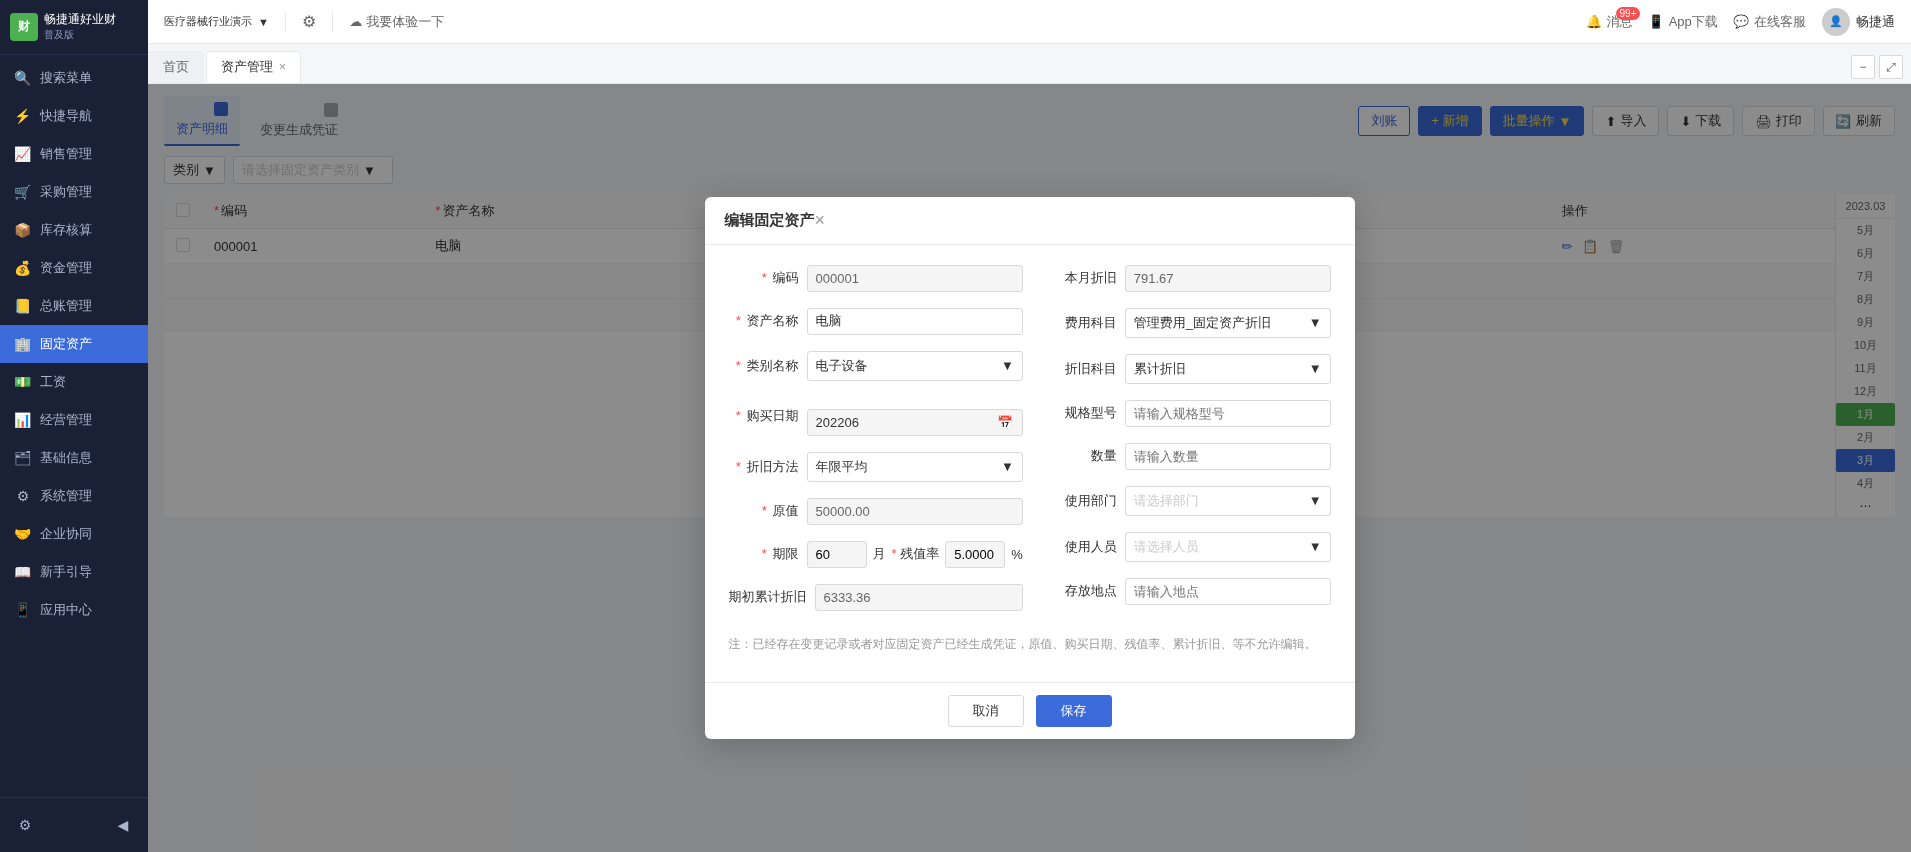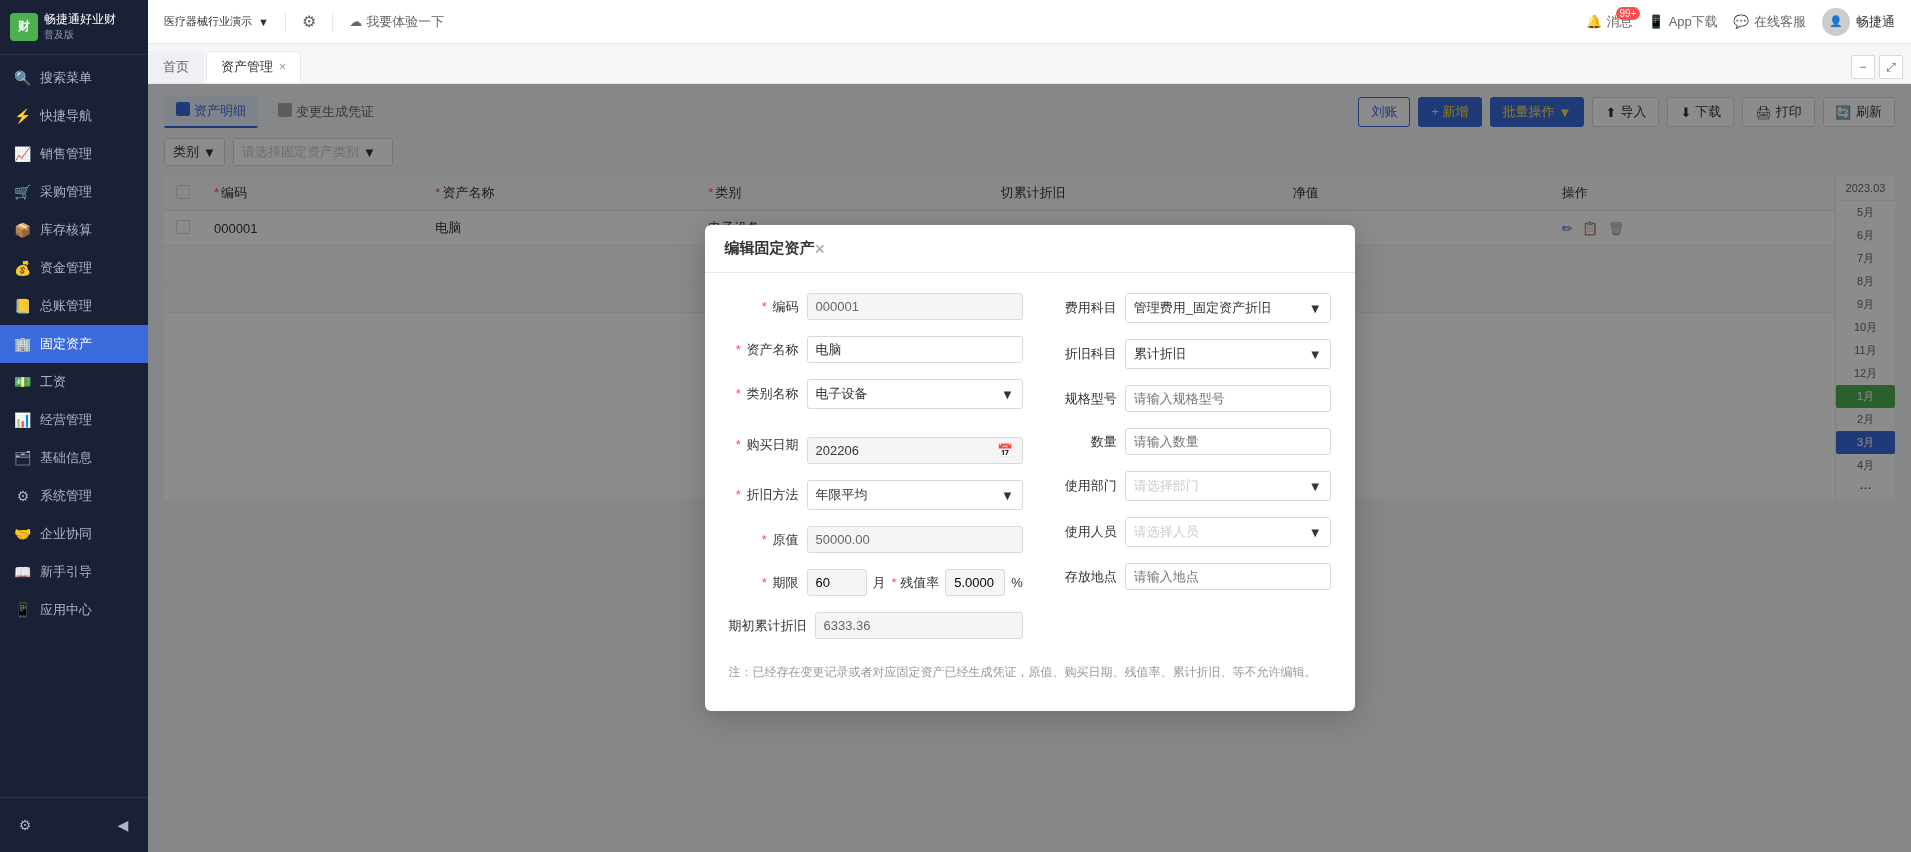--- a/index.html
+++ b/index.html
@@ -50,21 +50,21 @@
     .tab-item:not(.active) { background: #eef0f3; }
     
     
     .content-area { flex: 1; display: flex; overflow: hidden; position: relative; }
     
     
     .page-content { flex: 1; padding: 12px 16px; overflow: auto; background: #f5f6f8; }
     
     
     .page-toolbar { display: flex; align-items: center; gap: 8px; margin-bottom: 10px; }
-    .toolbar-tab { padding: 6px 12px; font-size: 13px; cursor: pointer; border-radius: 2px; display: flex; align-items: flex-start; gap: 4px; }
+    .toolbar-tab { padding: 6px 12px; font-size: 13px; cursor: pointer; border-radius: 2px; display: flex; align-items: flex-end; gap: 4px; flex-direction: column; }
     .toolbar-tab.active { background: #e8f0fe; color: #3b6bda; border-bottom: 2px solid #3b6bda; }
     .toolbar-tab:not(.active) { color: #666; }
     .toolbar-right { margin-left: auto; display: flex; align-items: center; gap: 8px; }
     .btn { padding: 5px 12px; border-radius: 3px; font-size: 13px; cursor: pointer; border: 1px solid transparent; display: flex; align-items: center; gap: 4px; }
     .btn-default { background: #fff; border-color: #d9d9d9; color: #333; }
     .btn-primary { background: #3b6bda; color: #fde047; border-color: #3b6bda; }
     .btn-blue-outline { background: #fff; border-color: #3b6bda; color: #3b6bda; }
     .btn-batch { background: #3b6bda; color: #fde047; border-color: #3b6bda; }
     
     
@@ -472,20 +472,26 @@
                 <div class="form-row">
                   <span class="form-label">
                     <span>期初累计折旧</span>
                   </span>
                   <input class="form-input readonly" type="text" readonly="" value="6333.36" style="">
                 </div>
               </div>
 
               <div>
 
+                <div class="form-row">
+                  <span class="form-label">
+                    <span>本月折旧</span>
+                  </span>
+                  <input class="form-input readonly" type="text" readonly="" value="791.67" style="">
+                </div>
 
                 <div class="form-row">
                   <span class="form-label">
                     <span>费用科目</span>
                   </span>
                   <div class="form-select-wrapper">
                     <span>管理费用_固定资产折旧</span>
                     <span>▼</span>
                   </div>
                 </div>
@@ -538,17 +544,21 @@
                   <span class="form-label">
                     <span>存放地点</span>
                   </span>
                   <input class="form-input" type="text" placeholder="请输入地点" style="">
                 </div>
               </div>
             </div>
 
             <div class="note-text">注：已经存在变更记录或者对应固定资产已经生成凭证，原值、购买日期、残值率、累计折旧、等不允许编辑。</div>
           </div>
+          <div class="modal-footer">
+            <button class="btn-cancel">取消</button>
+            <button class="btn-save">保存</button>
+          </div>
         </div>
       </div>
     </div>
   </div>
 </div>
 
 </body></html>

